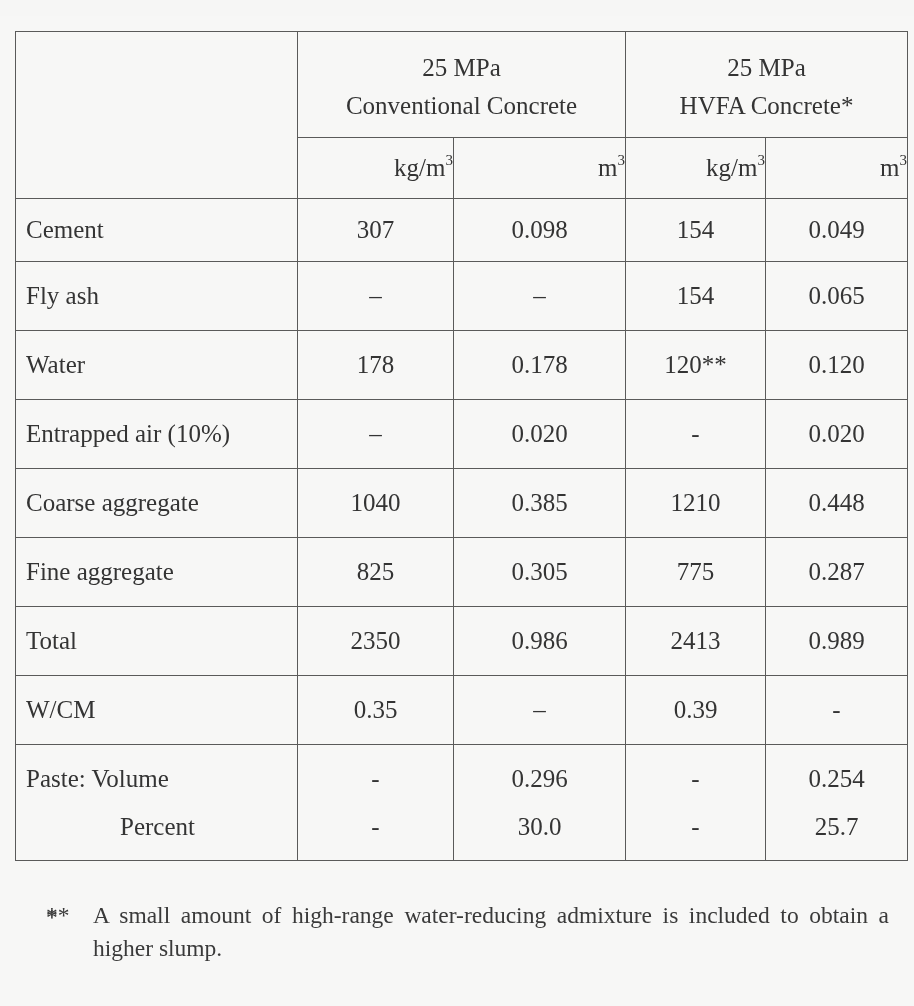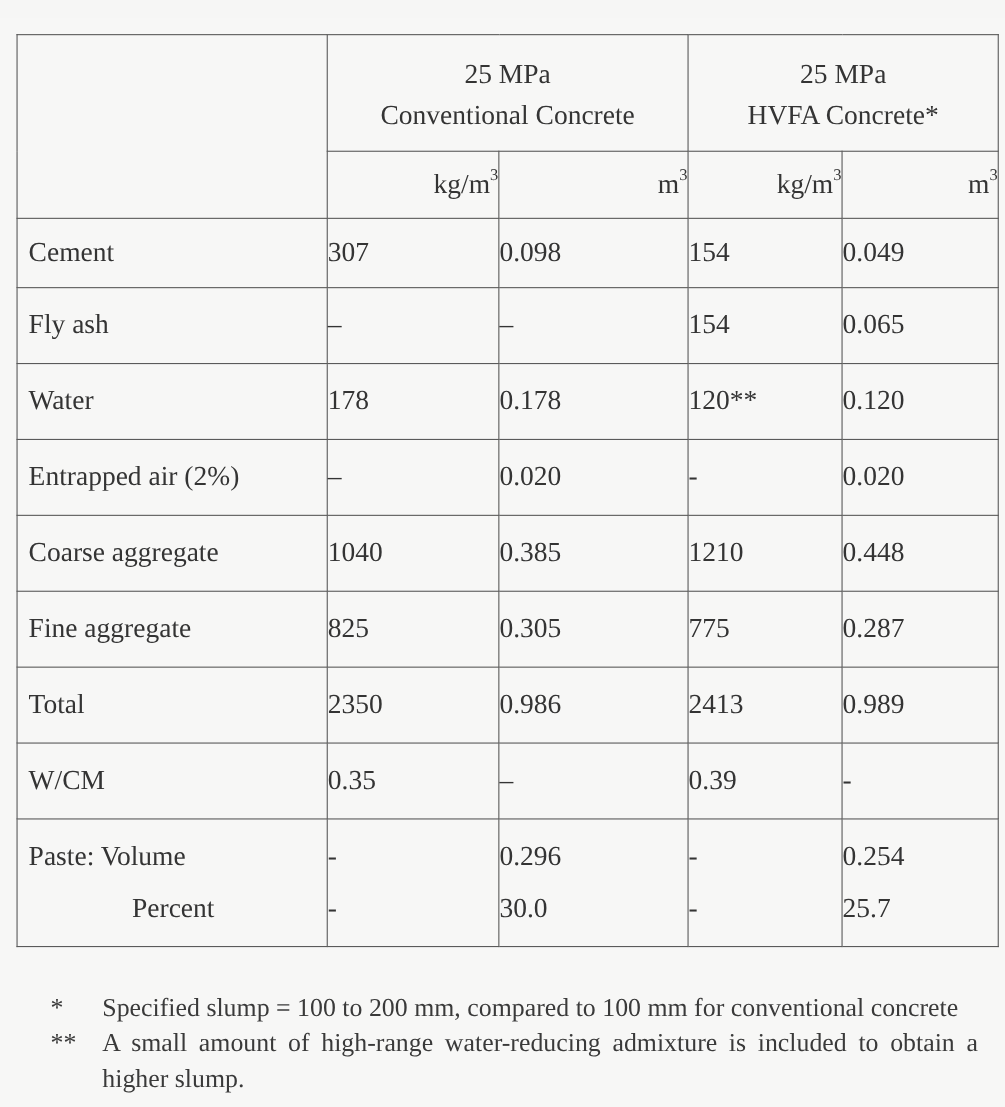--- a/index.html
+++ b/index.html
@@ -45,21 +45,21 @@
 
     tr.hdr th { height: 105px; text-align: center; }
     tr.hdr th .l1 { display: block; margin-top: 4px; }
     tr.hdr th .l2 { display: block; margin-top: 8px; }
     tr.units th { height: 60px; text-align: right; }
     tr.units sup { font-size: 15px; vertical-align: 11px; line-height: 0; }
 
     tr.row td { height: 68px; }
     tr.row.first td { height: 62px; margin-top: 16px; }
     td.label { padding-left: 10px !important; text-align: left; }
-    td.num { }
+    td.num { text-align: center; }
 
     tr.paste td { height: 115px; }
     .stack { display: block; }
     .stack .top { display: block; height: 48px; line-height: 48px; }
     .stack .bot { display: block; height: 48px; line-height: 48px; font-family: Liberation Serif, serif; }
     .indent { padding-left: 94px; }
 
     .footnotes {
       position: absolute;
       left: 0;
@@ -129,21 +129,21 @@
       <td class="num">0.065</td>
     </tr>
     <tr class="row">
       <td class="label">Water</td>
       <td class="num">178</td>
       <td class="num">0.178</td>
       <td class="num">120**</td>
       <td class="num">0.120</td>
     </tr>
     <tr class="row">
-      <td class="label">Entrapped air (2%)</td>
+      <td class="label">Entrapped air (10%)</td>
       <td class="num">–</td>
       <td class="num">0.020</td>
       <td class="num">-</td>
       <td class="num">0.020</td>
     </tr>
     <tr class="row">
       <td class="label">Coarse aggregate</td>
       <td class="num">1040</td>
       <td class="num">0.385</td>
       <td class="num">1210</td>
@@ -202,21 +202,20 @@
           <span class="bot">25.7</span>
         </span>
       </td>
     </tr>
   </tbody>
     </table>
 
   <div class="footnotes">
     <div class="fn">
       <span class="mark">*</span>
-      <span>Specified slump = 100 to 200 mm, compared to 100 mm for conventional concrete</span>
     </div>
     <div class="fn two">
       <span class="mark">**</span>
       <span>A small amount of high-range water-reducing admixture is included to obtain a higher slump.</span>
     </div>
   </div>
 
 </div>
 
 </body></html>

